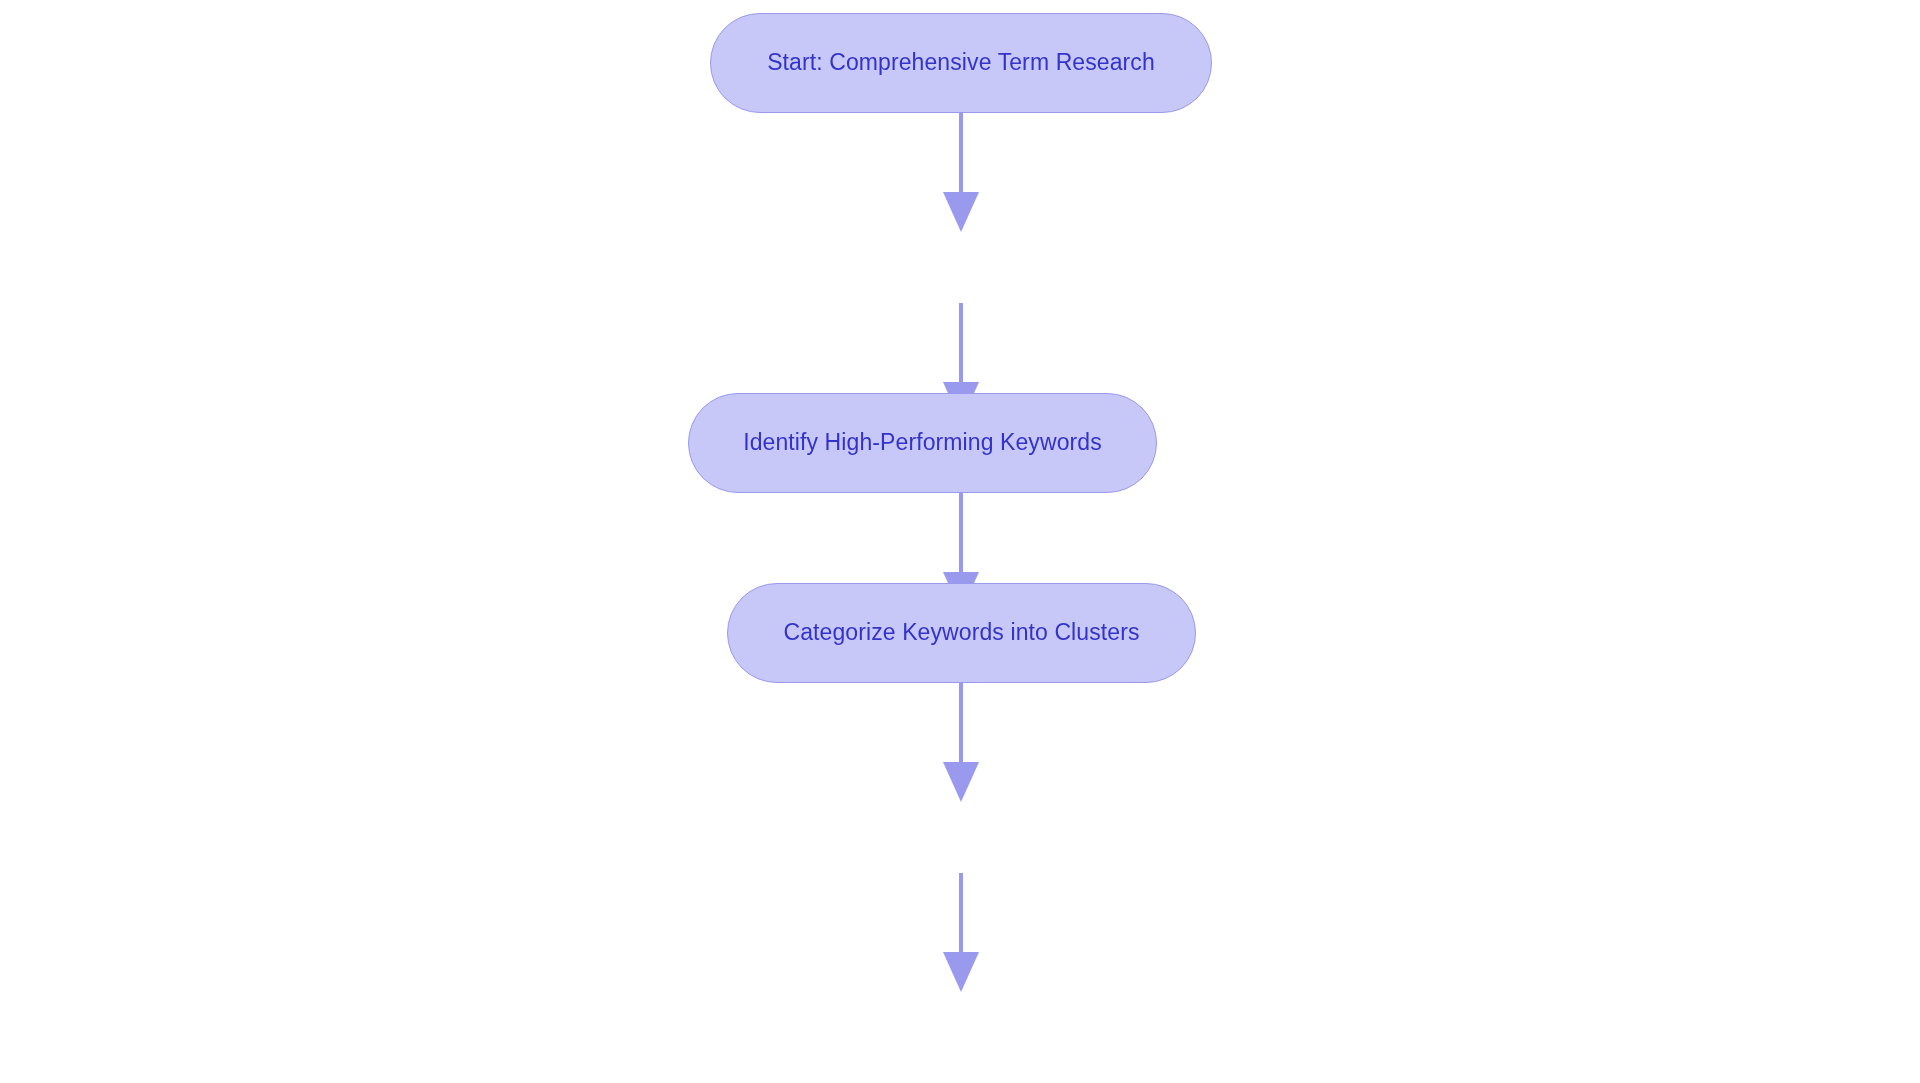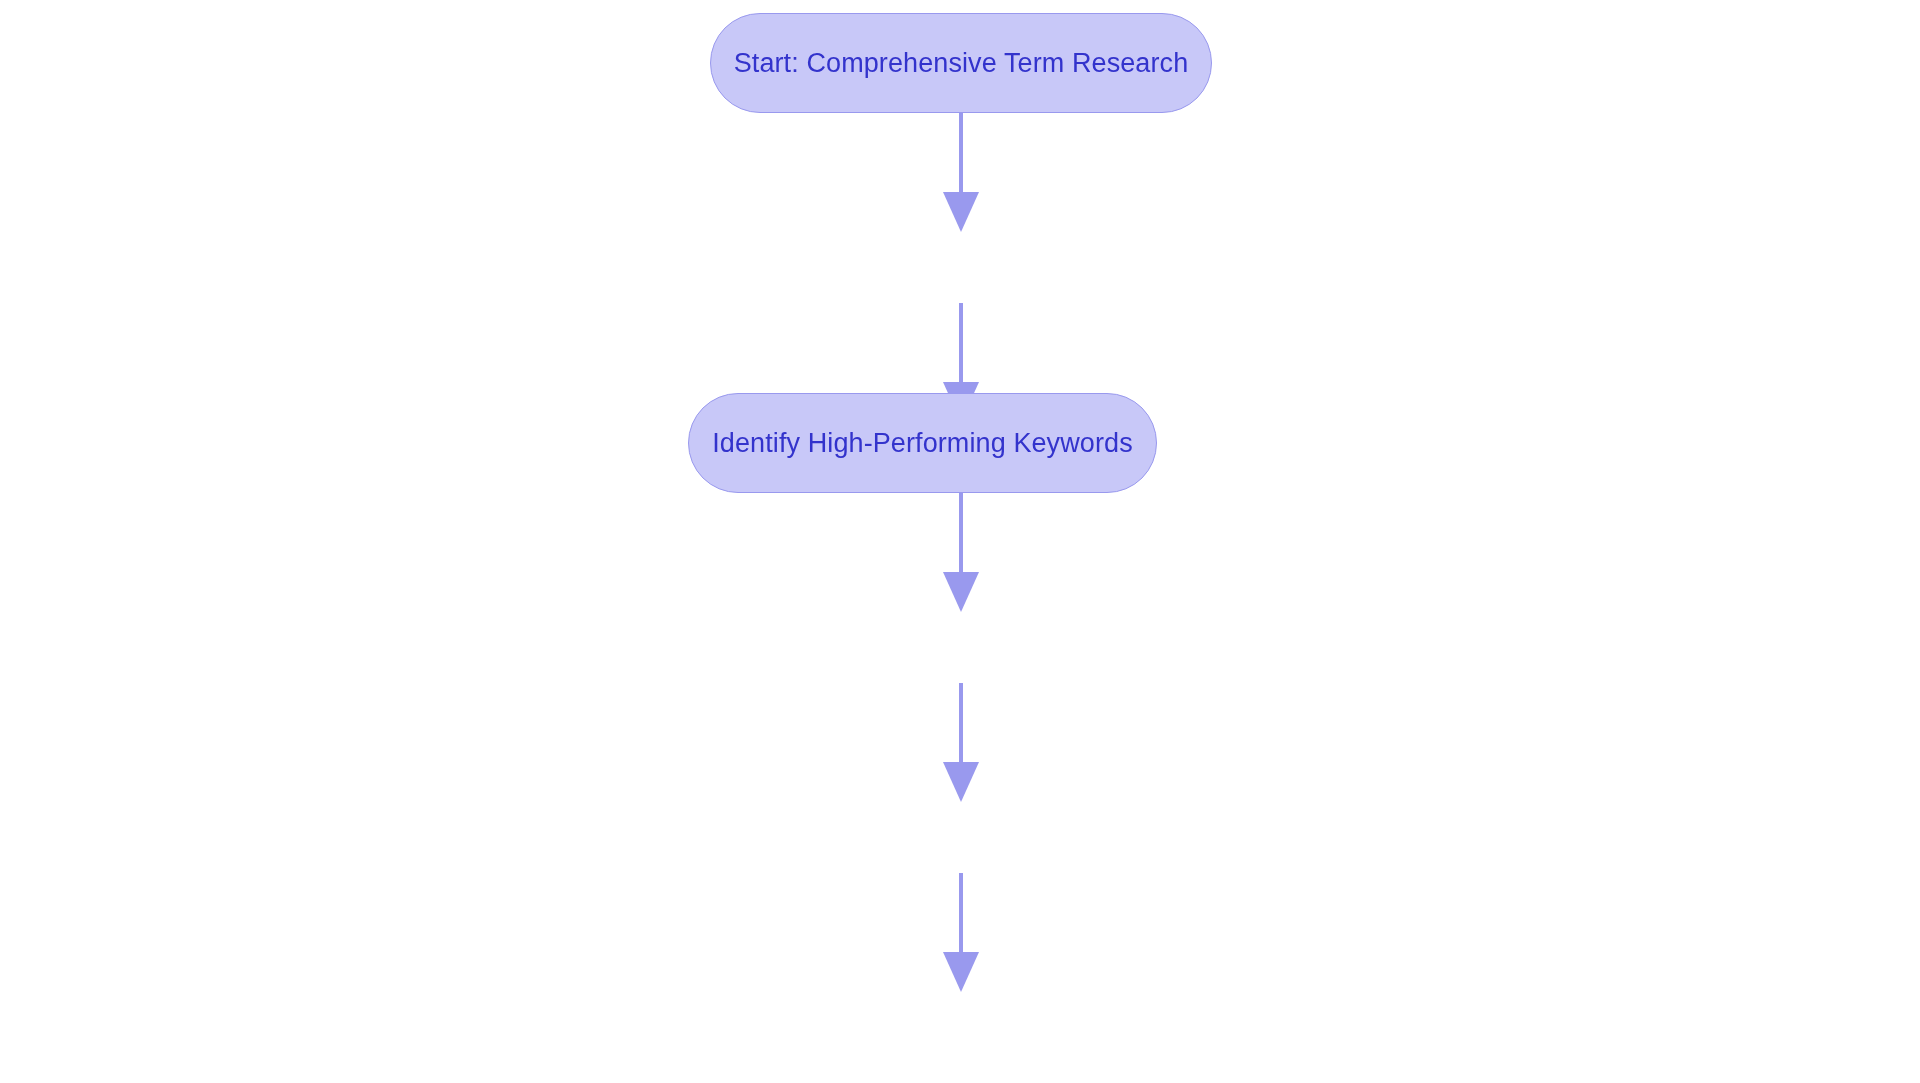--- a/index.html
+++ b/index.html
@@ -25,21 +25,21 @@
   .flow-node {
     position: absolute;
     box-sizing: border-box;
     display: flex;
     align-items: center;
     justify-content: center;
     background: #c8c8f8;
     border: 1.6px solid #9999ee;
     border-radius: 999px;
     color: #3333cc;
-    font-size: 27px;
+    font-size: 23px;
     font-weight: 400;
     letter-spacing: 0.1px;
     line-height: 1.2;
     white-space: nowrap;
     text-align: center;
     -webkit-font-smoothing: antialiased;
   }
 
   .node-label {
     display: block;
@@ -87,16 +87,19 @@
 
   <div class="flow-node" id="node-n1" style="left: 710px; top: 13px; width: 502px; height: 100px;">
     <span class="node-label">Start: Comprehensive Term Research</span>
   </div>
 
 
   <div class="flow-node" id="node-n3" style="left: 688px; top: 393px; width: 469px; height: 100px;">
     <span class="node-label">Identify High-Performing Keywords</span>
   </div>
 
+  <div class="flow-node" id="node-n4" style="left: 727px; top: 583px; width: 469px; height: 100px;">
+    <span class="node-label">Categorize Keywords into Clusters</span>
+  </div>
 
 
 
 </div>
 
 </body></html>

